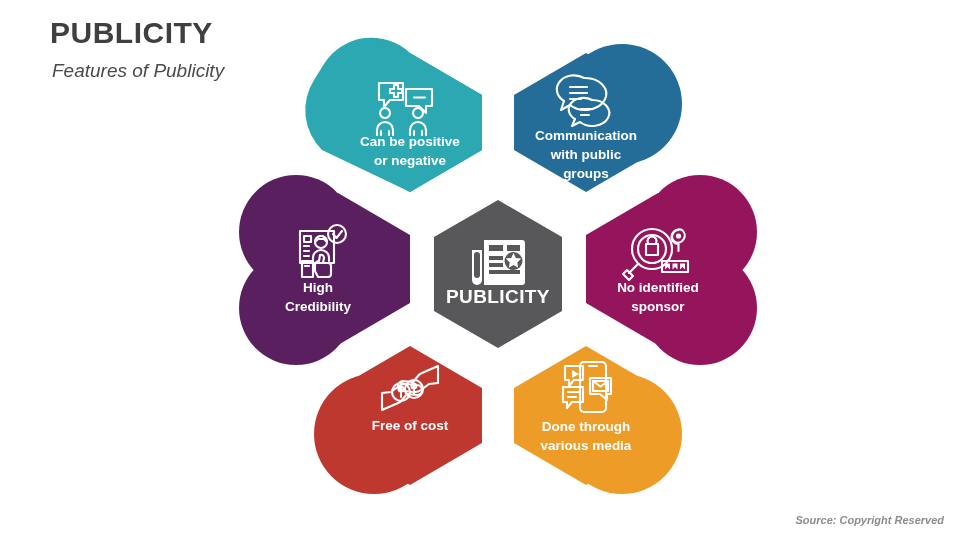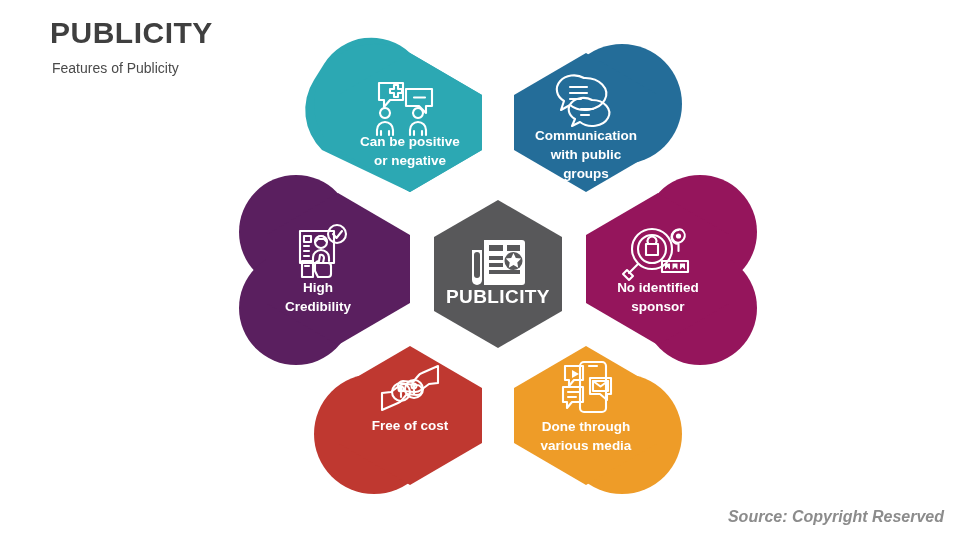--- a/index.html
+++ b/index.html
@@ -30,31 +30,32 @@
     font-weight: bold;
     letter-spacing: 0.5px;
     color: #3f3f3f;
     line-height: 1.15;
     white-space: nowrap;
   }
   #subtitle {
     position: absolute;
     left: 40px;
     top: 60px;
-    font-size: 14px;
+    font-size: 19px;
     font-weight: normal;
     color: #4a4a4a;
     line-height: 1.2;
     white-space: nowrap;
+    font-style: italic;
   }
   #source {
     position: absolute;
     right: 28px;
     bottom: 14px;
-    font-size: 16px;
+    font-size: 11px;
     font-style: italic;
     font-weight: bold;
     color: #8c8c8c;
     white-space: nowrap;
   }
   #diagram {
     position: absolute;
     left: 0;
     top: 0;
     width: 960px;

